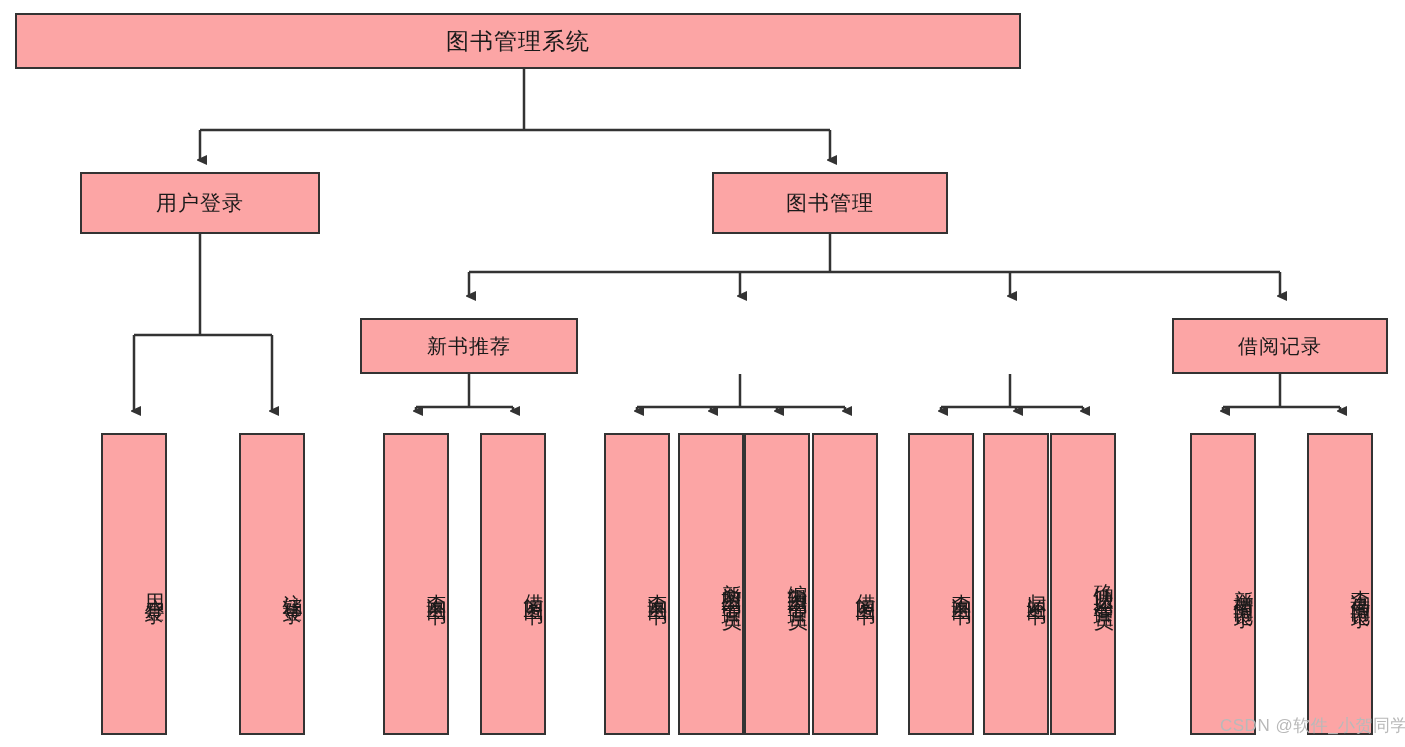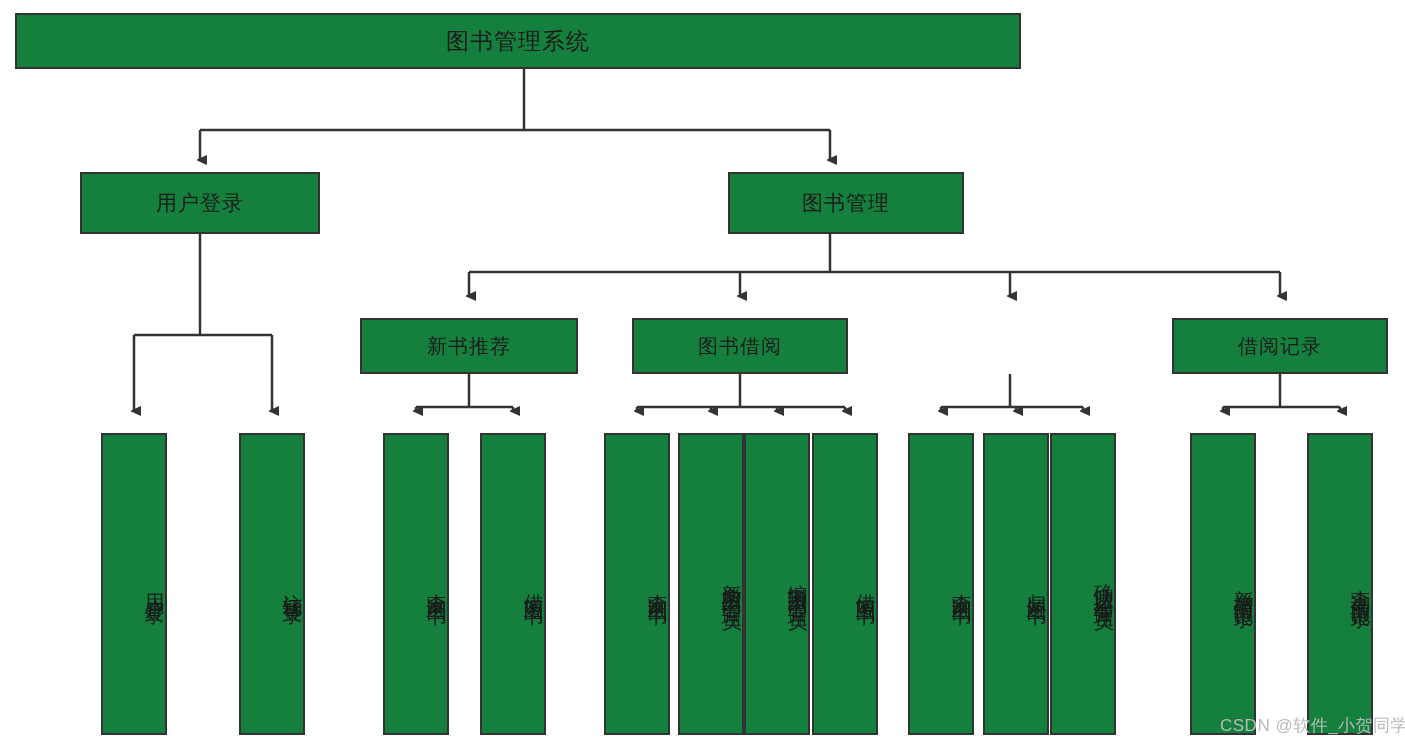--- a/index.html
+++ b/index.html
@@ -22,21 +22,21 @@
     left: 0;
     top: 0;
     width: 1405px;
     height: 747px;
     pointer-events: none;
   }
   .node {
     position: absolute;
     box-sizing: border-box;
     border: 2.5px solid #333333;
-    background: #15803d;
+    background: #fca5a5;
     display: flex;
     align-items: center;
     justify-content: center;
     text-align: left;
     color: #1a1a1a;
     z-index: 2;
   }
   .node.root {
     font-size: 23px;
     letter-spacing: 1px;
@@ -129,29 +129,26 @@
     </g>
   </svg>
 
   <div class="node root" id="node-root" style="left: 15px; top: 13px; width: 1006px; height: 56px;">
     <span>图书管理系统</span>
   </div>
 
   <div class="node level1" id="node-l1-0" style="left: 80px; top: 172px; width: 240px; height: 62px;">
     <span>用户登录</span>
   </div>
-  <div class="node level1" id="node-l1-1" style="left: 712px; top: 172px; width: 236px; height: 62px; margin-left: 16px;">
+  <div class="node level1" id="node-l1-1" style="left: 712px; top: 172px; width: 236px; height: 62px;">
     <span>图书管理</span>
   </div>
 
   <div class="node level2" id="node-l2-0" style="left: 360px; top: 318px; width: 218px; height: 56px;">
     <span>新书推荐</span>
-  </div>
-  <div class="node level2" id="node-l2-1" style="left: 632px; top: 318px; width: 216px; height: 56px;">
-    <span>图书借阅</span>
   </div>
   <div class="node level2" id="node-l2-3" style="left: 1172px; top: 318px; width: 216px; height: 56px;">
     <span>借阅记录</span>
   </div>
 
   <div class="node leaf" id="node-leaf-0" style="left: 101px; top: 433px; width: 66px; height: 302px;">
     <span class="leaf-label">用户登录</span>
   </div>
   <div class="node leaf" id="node-leaf-1" style="left: 239px; top: 433px; width: 66px; height: 302px;">
     <span class="leaf-label">注销登录</span>

